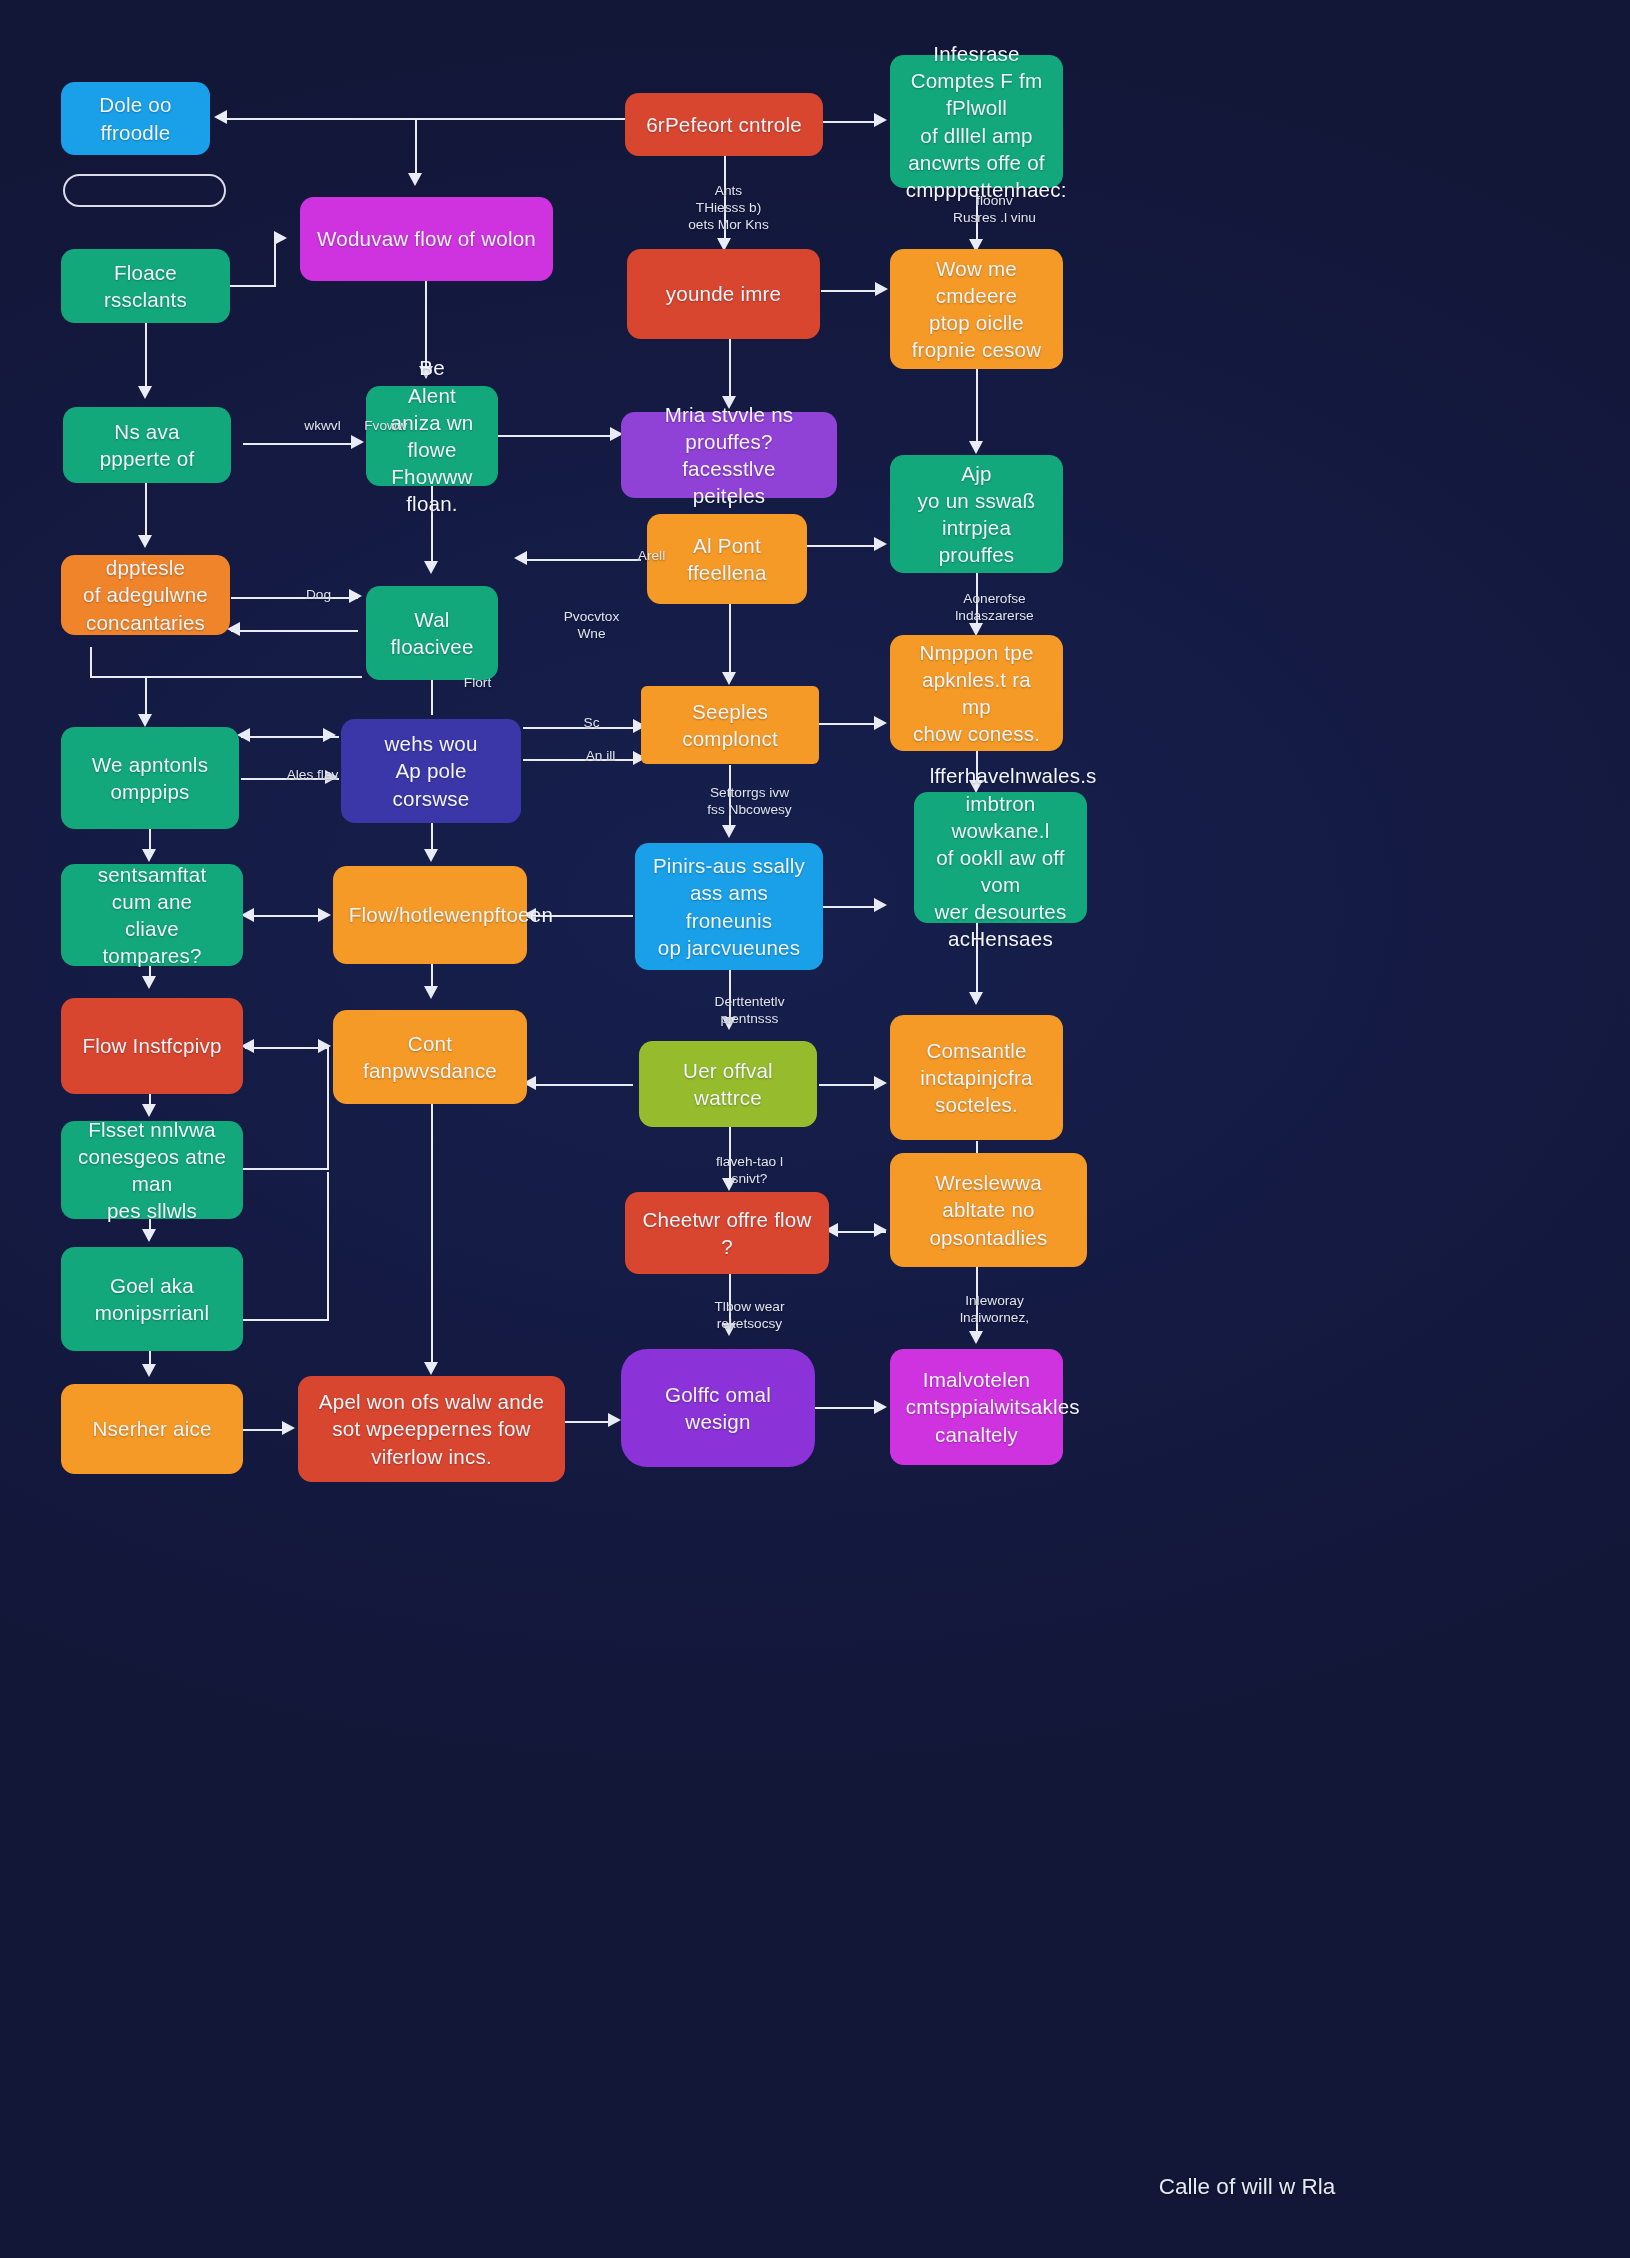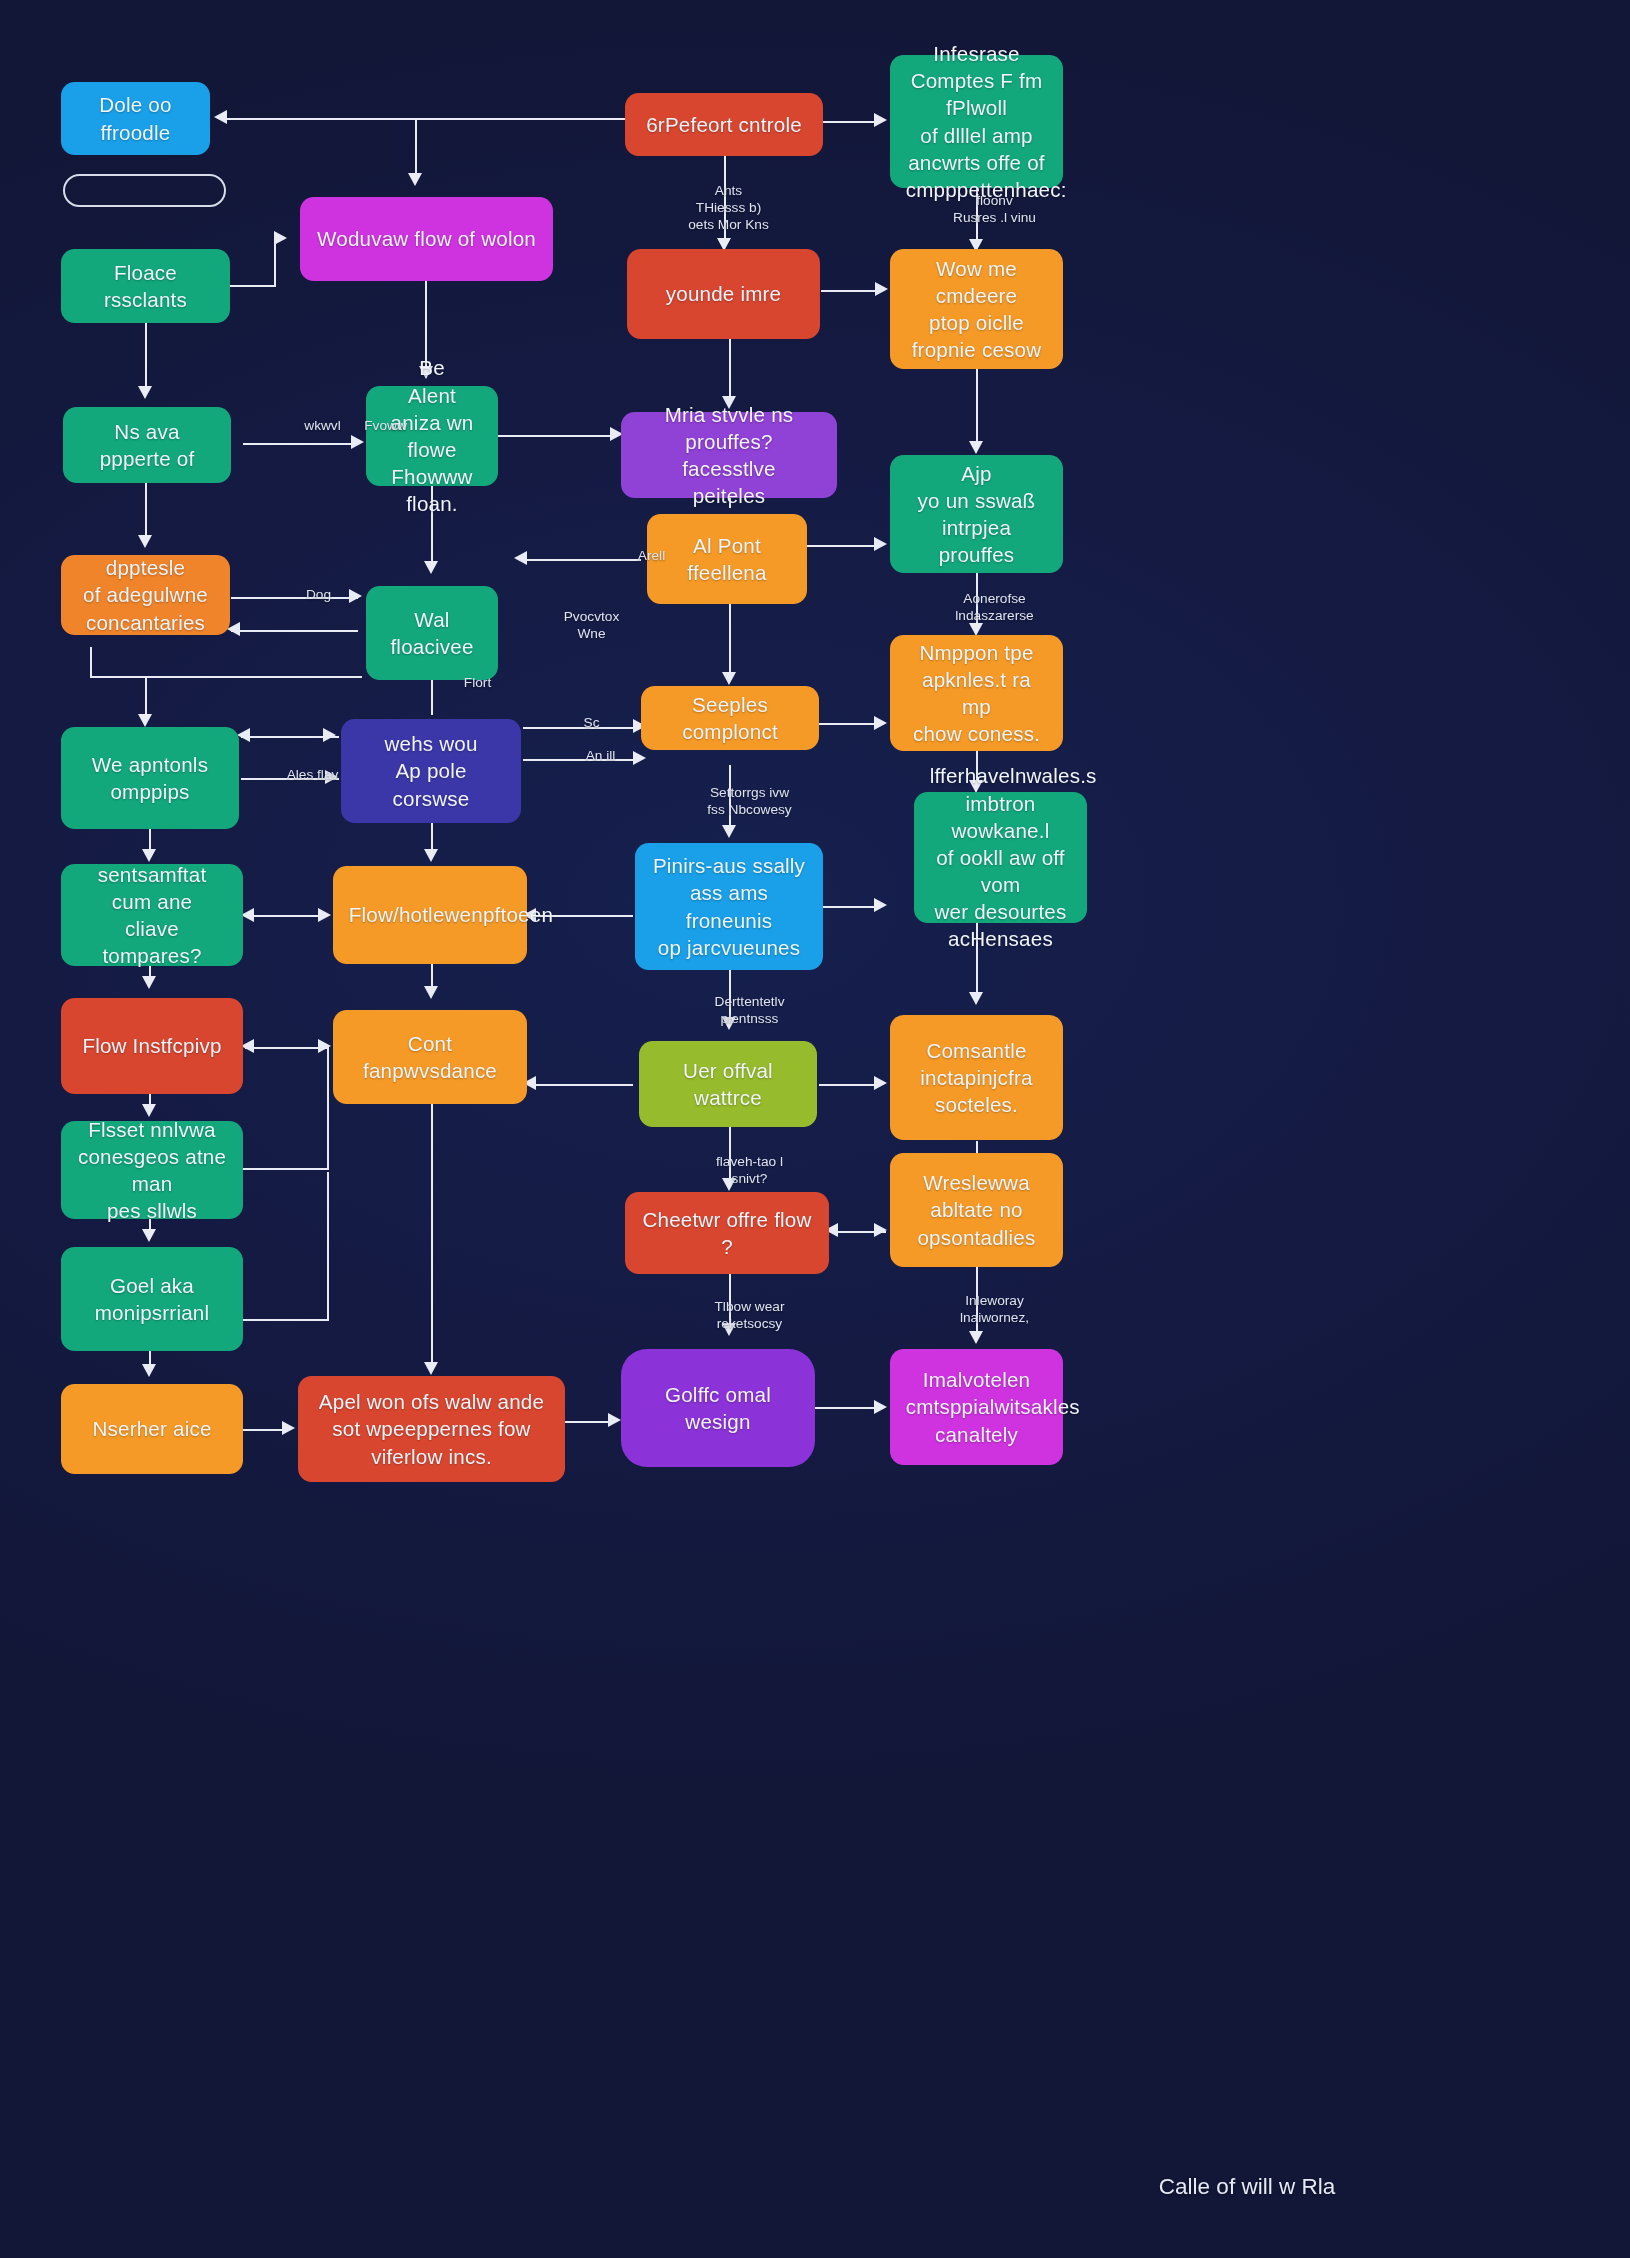--- a/index.html
+++ b/index.html
@@ -300,21 +300,21 @@
         <span>Al Pont ffeellena</span>
       </div>
       <div class="node" style="left: 366px; top: 586px; width: 132px; height: 94px; background: rgb(18, 168, 123);">
         <span>Wal floacivee</span>
       </div>
       <div class="node" style="left: 890px; top: 635px; width: 173px; height: 116px; background: rgb(245, 154, 39);">
         <span>Nmppon tpe
 apknles.t ra mp
 chow coness.</span>
       </div>
-      <div class="node" style="left: 641px; top: 686px; width: 178px; height: 64px; background: rgb(245, 154, 39);">
+      <div class="node" style="left: 641px; top: 686px; width: 178px; height: 78px; background: rgb(245, 154, 39); border-radius: 6px;">
         <span>Seeples complonct</span>
       </div>
       <div class="node" style="left: 61px; top: 727px; width: 178px; height: 102px; background: rgb(18, 168, 123);">
         <span>We apntonls
 omppips</span>
       </div>
       <div class="node" style="left: 341px; top: 719px; width: 180px; height: 104px; background: rgb(59, 55, 168);">
         <span>wehs wou
 Ap pole corswse</span>
       </div>
@@ -352,21 +352,21 @@
 socteles.</span>
       </div>
       <div class="node" style="left: 61px; top: 1121px; width: 182px; height: 98px; background: rgb(18, 168, 123);">
         <span>Flsset nnlvwa
 conesgeos atne man
 pes sllwls</span>
       </div>
       <div class="node" style="left: 625px; top: 1192px; width: 204px; height: 82px; background: rgb(217, 70, 47);">
         <span>Cheetwr offre flow ?</span>
       </div>
-      <div class="node" style="left: 890px; top: 1153px; width: 173px; height: 114px; background: rgb(245, 154, 39);">
+      <div class="node" style="left: 890px; top: 1153px; width: 197px; height: 114px; background: rgb(245, 154, 39);">
         <span>Wreslewwa
 abltate no
 opsontadlies</span>
       </div>
       <div class="node" style="left: 61px; top: 1247px; width: 182px; height: 104px; background: rgb(18, 168, 123);">
         <span>Goel aka monipsrrianl</span>
       </div>
       <div class="node" style="left: 61px; top: 1384px; width: 182px; height: 90px; background: rgb(245, 154, 39);">
         <span>Nserher aice</span>
       </div>

